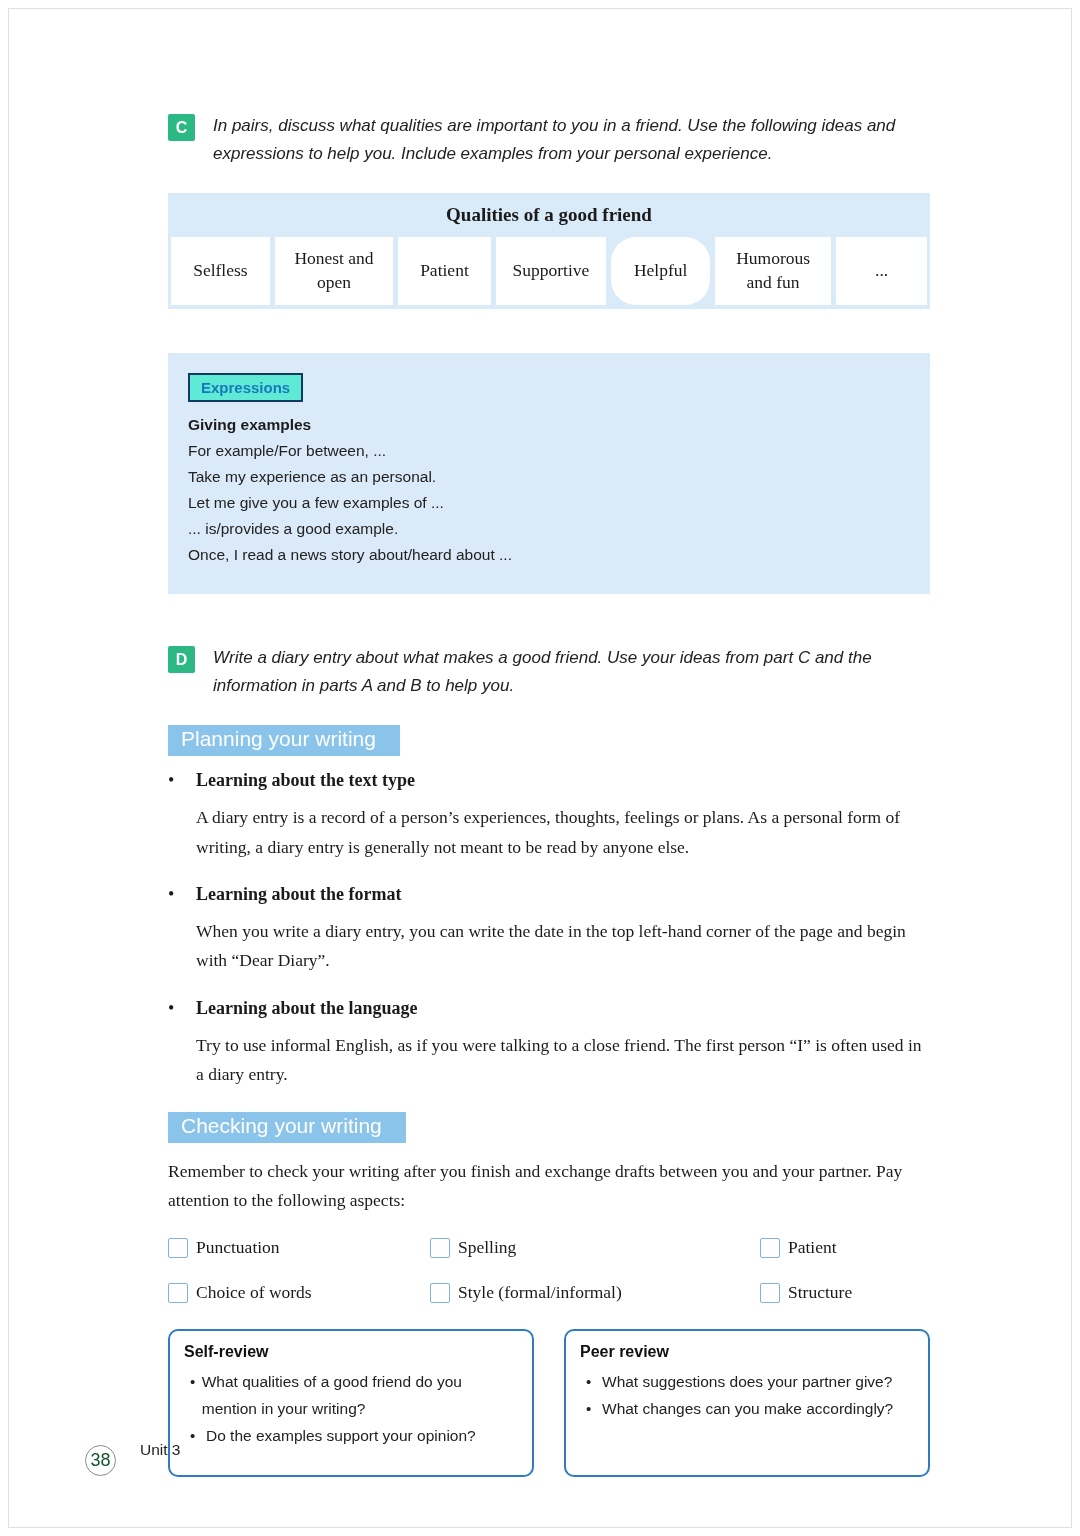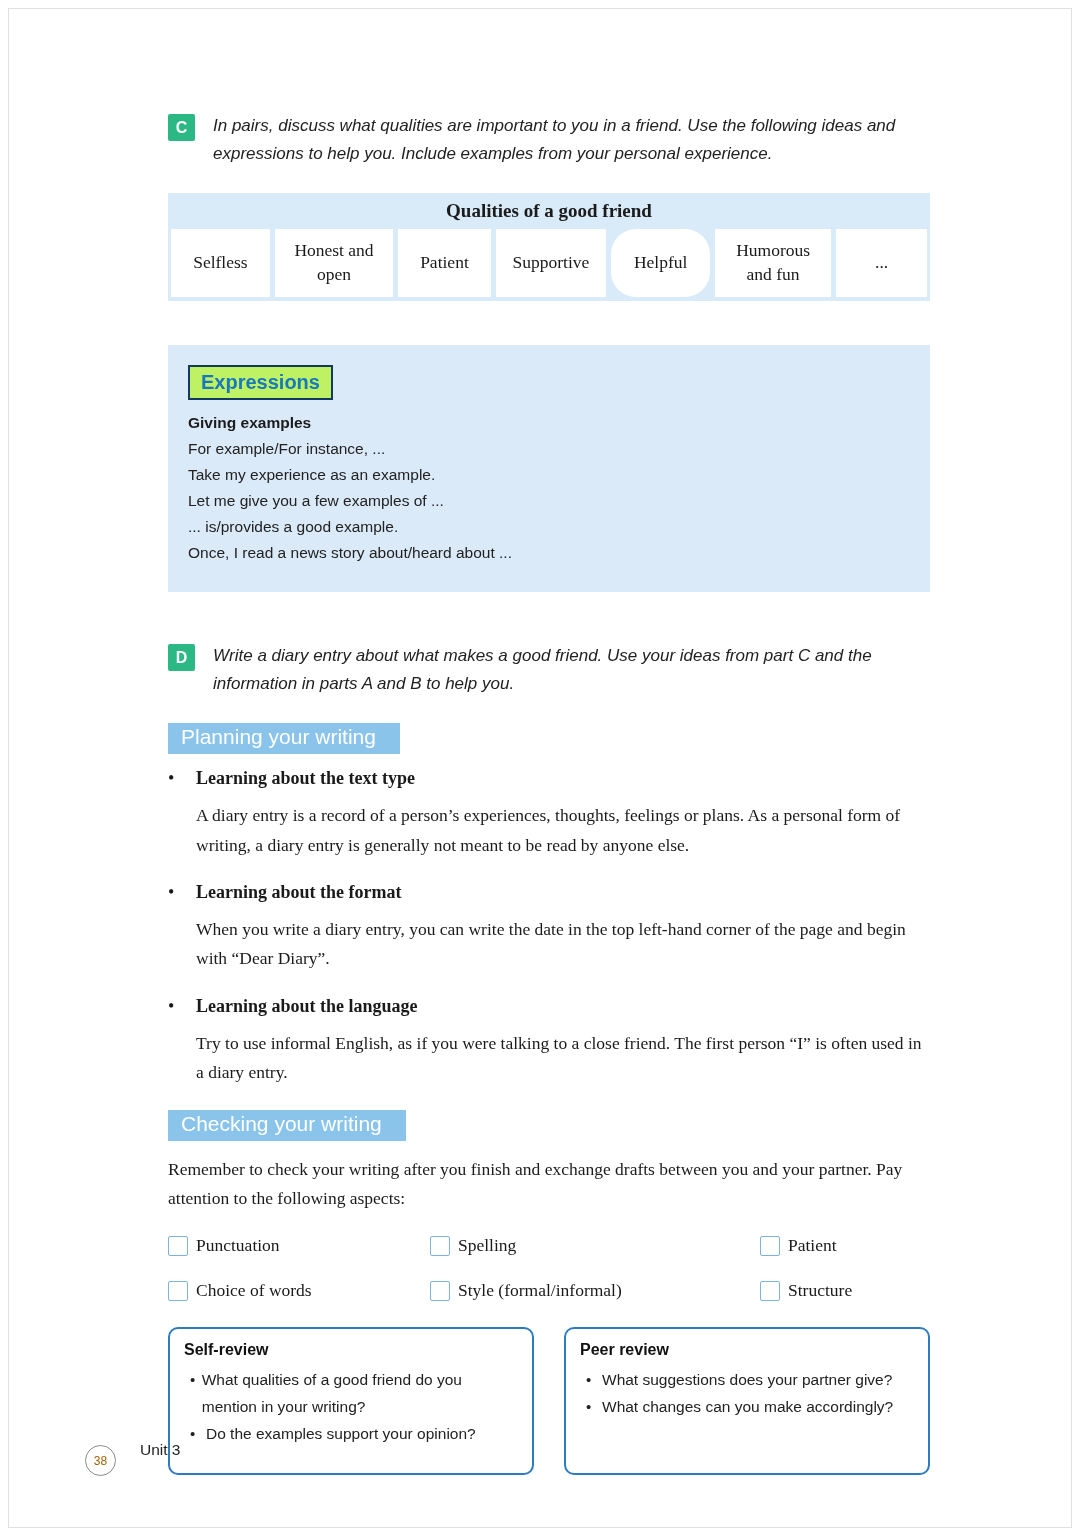--- a/index.html
+++ b/index.html
@@ -49,21 +49,21 @@
     color: #222;
   }
 
   
   .qual-table {
     background: #d9eaf8;
     padding: 0 3px 4px 3px;
     margin-bottom: 44px;
   }
   .qual-title {
-    height: 36px;
+    height: 44px;
     display: flex; align-items: center; justify-content: center;
     font-weight: bold;
     font-size: 19px;
     color: #1b1b1b;
   }
   .qual-row { display: flex; gap: 5px; }
   .qual-cell {
     background: #ffffff;
     height: 68px;
     display: flex; align-items: center; justify-content: center;
@@ -82,25 +82,25 @@
 
   
   .expr-box {
     background: #dbeaf8;
     padding: 20px 24px 26px 20px;
     margin-bottom: 50px;
     font-family: "Liberation Sans", sans-serif;
   }
   .expr-label {
     display: inline-block;
-    background: #bef264;
+    background: #5eead4;
     border: 2px solid #123a5e;
     color: #1878bc;
     font-weight: bold;
-    font-size: 20px;
+    font-size: 15px;
     padding: 4px 11px;
     margin-bottom: 14px;
   }
   .expr-heading {
     font-weight: bold;
     font-size: 15.5px;
     color: #1b1b1b;
     margin-bottom: 4px;
   }
   .expr-line {
@@ -193,22 +193,22 @@
     bottom: 60px;
     display: flex;
     align-items: center;
     font-family: "Liberation Sans", sans-serif;
   }
   .page-circle {
     width: 31px; height: 31px;
     border: 1.3px solid #8a8a8a;
     border-radius: 50%;
     display: flex; align-items: center; justify-content: center;
-    font-size: 12px;
-    color: #a16207;
+    font-size: 18px;
+    color: #14532d;
     margin-top: 21px;
   }
   .unit-label { margin-left: 24px; font-size: 15.5px; color: #222; }
 
   .clearfix::after { content: ""; display: block; clear: both; }
 </style>
 </head>
 <body>
 
 <div class="page">
@@ -230,22 +230,22 @@
         <div class="qual-cell qc-3">Supportive</div>
         <div class="qual-cell qc-4">Helpful</div>
         <div class="qual-cell qc-5">Humorous and fun</div>
         <div class="qual-cell qc-6">...</div>
       </div>
     </div>
 
     <div class="expr-box">
       <span class="expr-label">Expressions</span>
       <div class="expr-heading">Giving examples</div>
-      <div class="expr-line">For example/For instance, ...</div>
-      <div class="expr-line">Take my experience as an example.</div>
+      <div class="expr-line">For example/For between, ...</div>
+      <div class="expr-line">Take my experience as an personal.</div>
       <div class="expr-line">Let me give you a few examples of ...</div>
       <div class="expr-line">... is/provides a good example.</div>
       <div class="expr-line">Once, I read a news story about/heard about ...</div>
     </div>
 
     <div class="task clearfix">
       <span class="badge">D</span>
       <div class="task-text">Write a diary entry about what makes a good friend. Use your ideas from part C and the information in parts A and B to help you.</div>
     </div>
 

